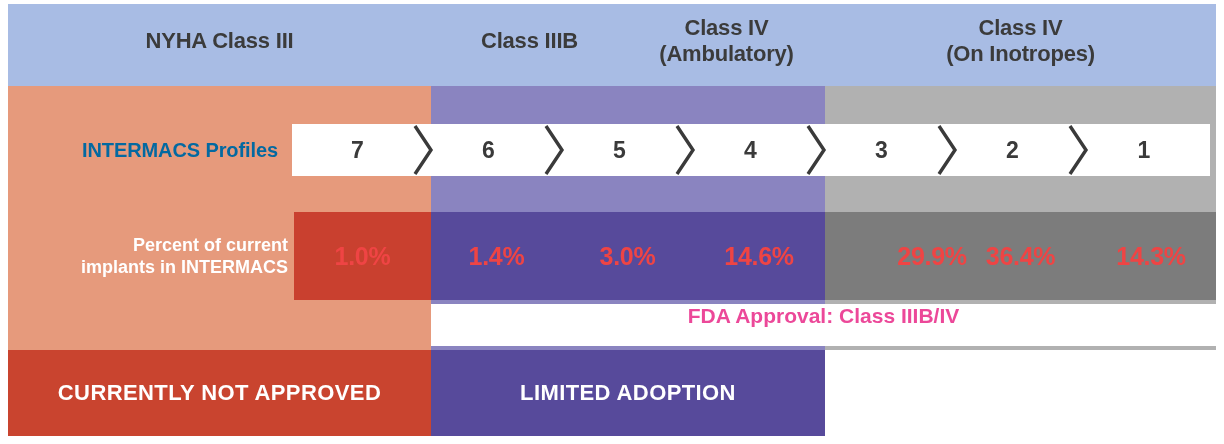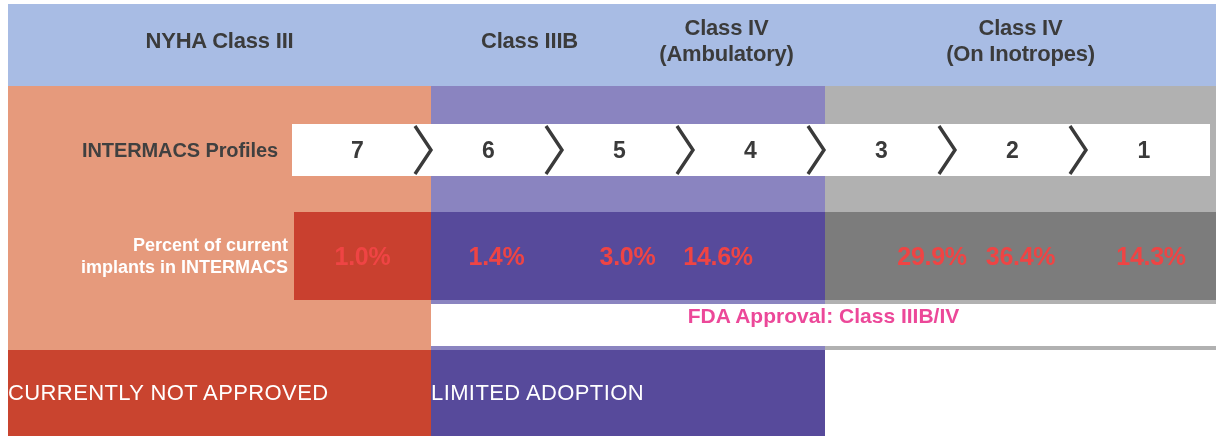--- a/index.html
+++ b/index.html
@@ -52,21 +52,21 @@
   .zone-gray   { left: 825px; width: 391px; background: #b1b1b1; }
 
   
   .profiles-label {
     position: absolute;
     left: 14px; top: 124px;
     width: 272px; height: 52px;
     display: flex;
     align-items: center;
     justify-content: flex-end;
-    color: #404040;
+    color: #0369a1;
     font-weight: bold;
     font-size: 20px;
     letter-spacing: -0.1px;
     padding-right: 8px;
   }
   .chevron-strip {
     position: absolute;
     left: 292px; top: 124px;
     width: 918px; height: 52px;
   }
@@ -136,22 +136,23 @@
     font-weight: bold;
     font-size: 21px;
   }
 
   
   .status-cell {
     position: absolute;
     top: 350px; height: 86px;
     display: flex;
     align-items: center;
+    justify-content: center;
     color: #ffffff;
-    font-weight: normal;
+    font-weight: bold;
     font-size: 22px;
     letter-spacing: 0.4px;
     text-align: center;
   }
   .status-red    { left: 8px;   width: 423px; background: #c9442f; }
   .status-purple { left: 431px; width: 394px; background: #574a9b; }
   .status-gray   { left: 825px; width: 391px; background: #787878; }
 </style>
 </head>
 <body>
@@ -251,21 +252,21 @@
 
   <div class="pct-value" style="left:294px; width:137px;">
     <span>1.0%</span>
   </div>
   <div class="pct-value" style="left:431px; width:131px;">
     <span>1.4%</span>
   </div>
   <div class="pct-value" style="left:562px; width:131px;">
     <span>3.0%</span>
   </div>
-  <div class="pct-value" style="left:652px; width:132px;">
+  <div class="pct-value" style="left:693px; width:132px;">
     <span>14.6%</span>
   </div>
   <div class="pct-value" style="left:867px; width:130px;">
     <span>29.9%</span>
   </div>
   <div class="pct-value" style="left:955px; width:131px;">
     <span>36.4%</span>
   </div>
   <div class="pct-value" style="left:1086px; width:130px;">
     <span>14.3%</span>

